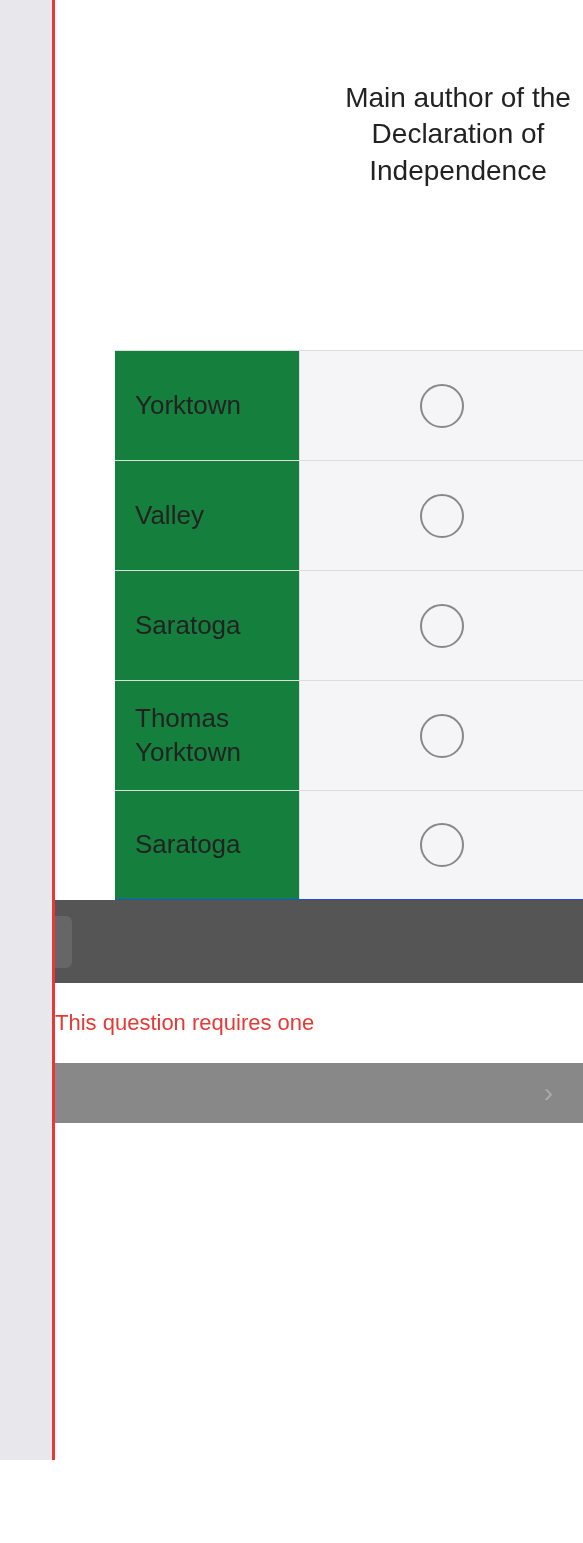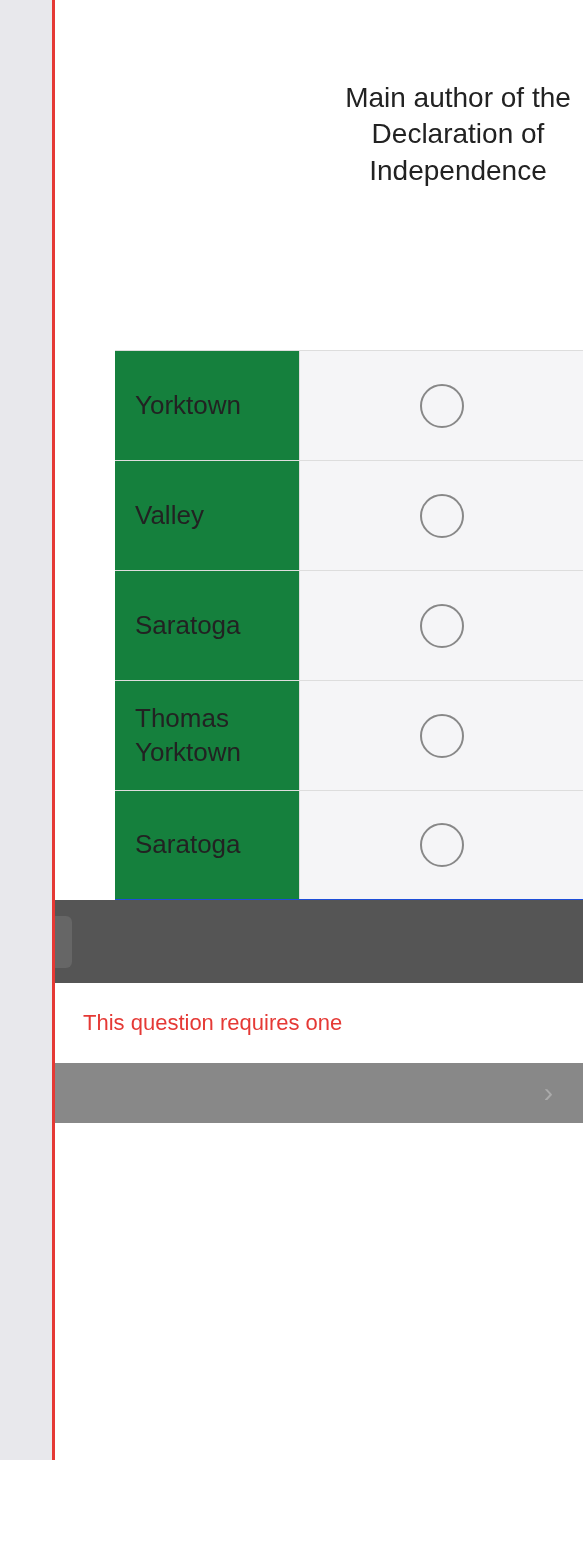--- a/index.html
+++ b/index.html
@@ -134,21 +134,21 @@
       font-size: 24px;
       font-weight: bold;
       flex-shrink: 0;
     }
 
     .error-bar {
       background: #fff;
       display: flex;
       align-items: center;
       padding: 20px 15px;
-      gap: 28px;
+      gap: 0;
       min-height: 80px;
     }
 
     .error-icon {
       width: 40px;
       height: 40px;
       border-radius: 50%;
       border: 3px solid #e53935;
       display: flex;
       align-items: center;

